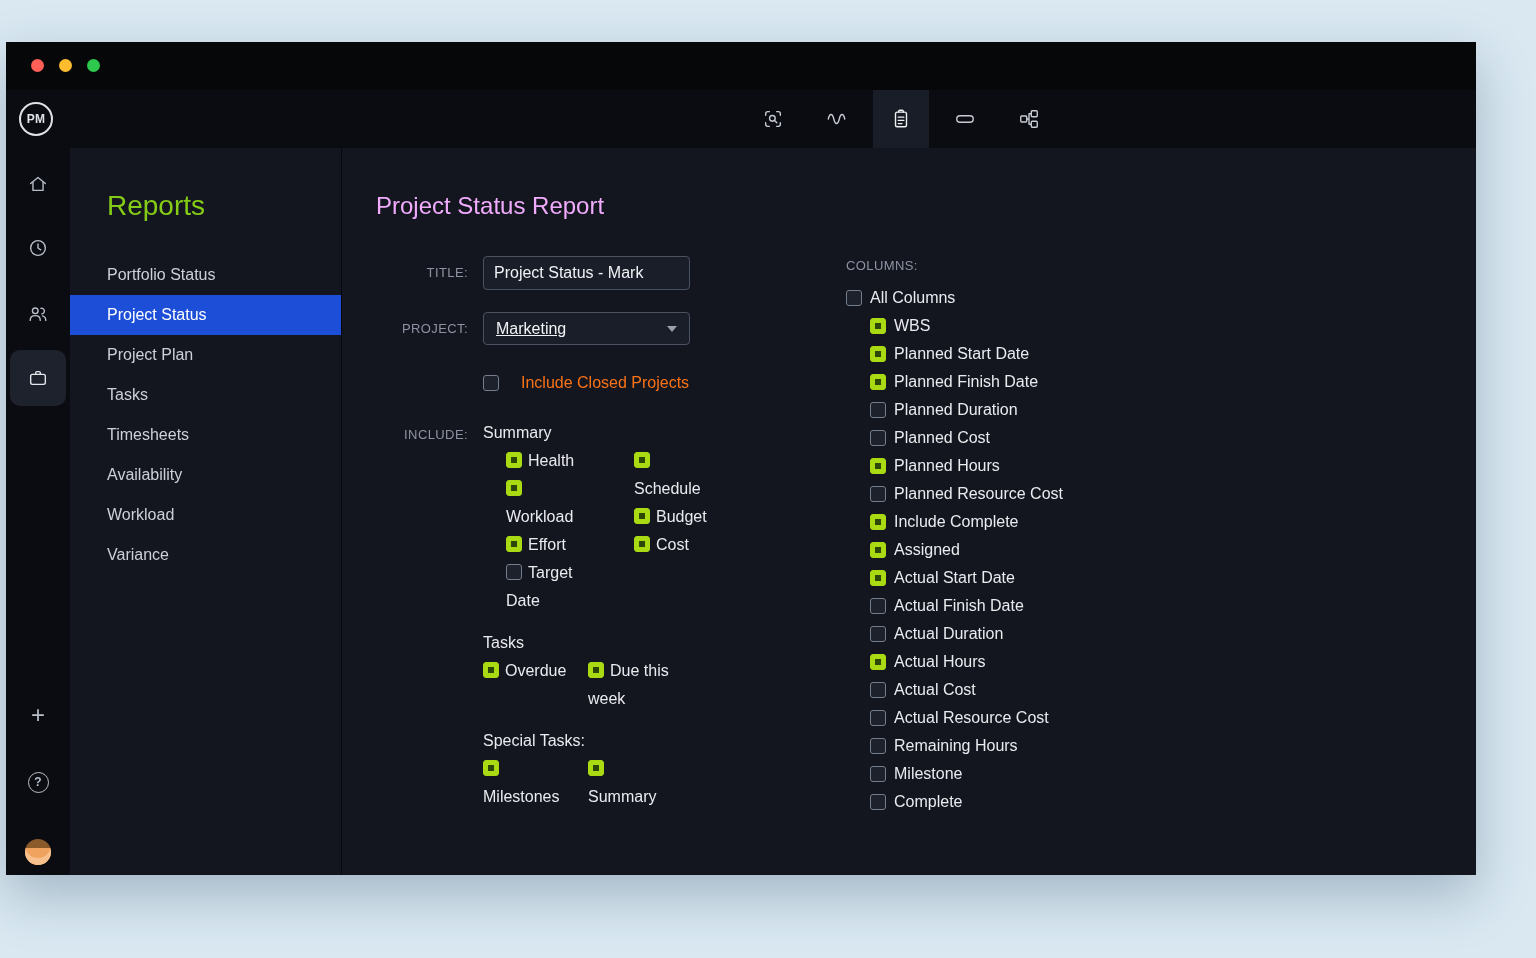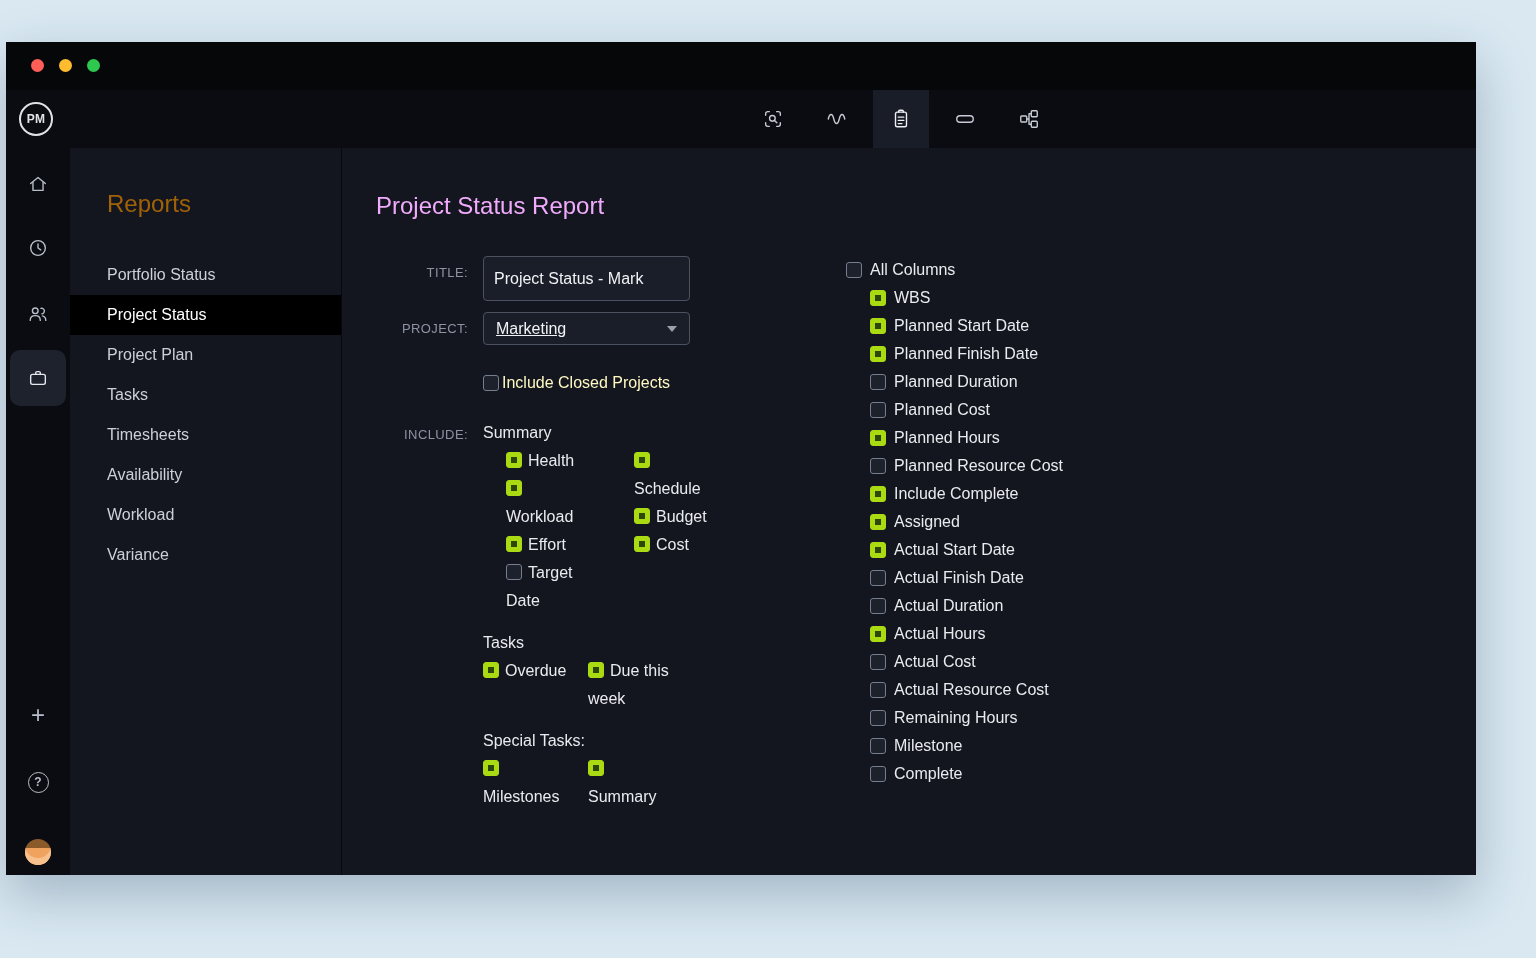--- a/index.html
+++ b/index.html
@@ -42,43 +42,43 @@
     width:19px;height:19px;border:1.5px solid #b9bfca;border-radius:50%;
     display:flex;align-items:center;justify-content:center;font-size:12px;font-weight:bold;color:#b9bfca;
   }
   .avatar{
     width:26px;height:26px;border-radius:50%;
     background:linear-gradient(180deg,#8a5a2b 0%,#8a5a2b 34%,#f0a35e 34%);
     box-shadow:inset 0 -7px 0 #f7c08c;
   }
   
   .sidebar{position:absolute;left:64px;top:106px;bottom:0;width:271px;background:#14161f;}
-  .sb-title{position:absolute;left:37px;top:42px;font-size:24px;font-weight:500;color:#a16207;}
+  .sb-title{position:absolute;left:37px;top:42px;font-size:28px;font-weight:500;color:#84cc16;}
   .sb-items{position:absolute;left:0;right:0;top:107px;}
   .sb-item{height:40px;display:flex;align-items:center;padding-left:37px;font-size:16px;color:#ccd0d9;cursor:pointer;}
-  .sb-item.active{background:#000000;color:#ffffff;}
+  .sb-item.active{background:#1d4ed8;color:#ffffff;}
   
   .main{position:absolute;left:335px;top:106px;right:0;bottom:0;background:#14161f;border-left:1px solid #060810;}
   .main-title{position:absolute;left:34px;top:44px;font-size:24px;font-weight:500;color:#f0abfc;}
   .flabel{
     position:absolute;left:0;width:126px;text-align:right;
     font-size:13px;color:#8d93a3;letter-spacing:.4px;line-height:15px;
   }
   .tinput{
-    position:absolute;left:141px;top:108px;width:207px;height:45px;box-sizing:border-box;
+    position:absolute;left:141px;top:108px;width:207px;height:34px;box-sizing:border-box;
     background:#1a1e28;border:1px solid #4a5161;border-radius:4px;
     color:#f0f2f5;font-size:16px;padding:0 10px;font-family:"Liberation Sans",sans-serif;outline:none;
   }
   .select{
     position:absolute;left:141px;top:164px;width:207px;height:33px;box-sizing:border-box;
     background:#1a1e28;border:1px solid #4a5161;border-radius:4px;
     color:#f0f2f5;font-size:16px;padding:0 12px;display:flex;align-items:center;cursor:pointer;text-decoration:underline;
   }
   .caret{width:0;height:0;border-left:5px solid transparent;border-right:5px solid transparent;border-top:6px solid #99a0ae;margin-left:auto;}
-  .closed-row{position:absolute;left:141px;top:226px;display:flex;align-items:center;gap:3px;font-size:16px;color:#fef9c3;cursor:pointer;}
+  .closed-row{position:absolute;left:141px;top:226px;display:flex;align-items:center;gap:22px;font-size:16px;color:#f97316;cursor:pointer;}
   
   .cb{
     width:16px;height:16px;box-sizing:border-box;border-radius:3px;flex:none;
     background:#1c212b;border:1px solid #767e8d;display:inline-block;position:relative;cursor:pointer;
   }
   .cb.on{background:#a9da12;border-color:#a9da12;}
   .cb.on::after{content:"";position:absolute;left:4px;top:4px;width:6px;height:6px;background:#2e4608;}
   
   .include-content{position:absolute;left:141px;top:271px;width:260px;font-size:16px;color:#e9ebef;line-height:28px;}
   .inc-head{height:28px;}
@@ -276,20 +276,21 @@
       <div class="inc-head mt14">Special Tasks:</div>
       <div class="inc-row">
 
           <label class="ck-item"><span class="cb on"></span><span class="ck-txt">Milestones</span></label>
 
           <label class="ck-item"><span class="cb on"></span><span class="ck-txt">Summary</span></label>
         </div>
     </div>
 
     <div class="columns-block">
+      <div class="col-label">COLUMNS:</div>
       <label class="ck-row all">
         <span class="cb"></span>
         <span>All Columns</span>
       </label>
       <div class="col-items">
 
 
           <label class="ck-row">
             <span class="cb on"></span>
             <span>WBS</span>

